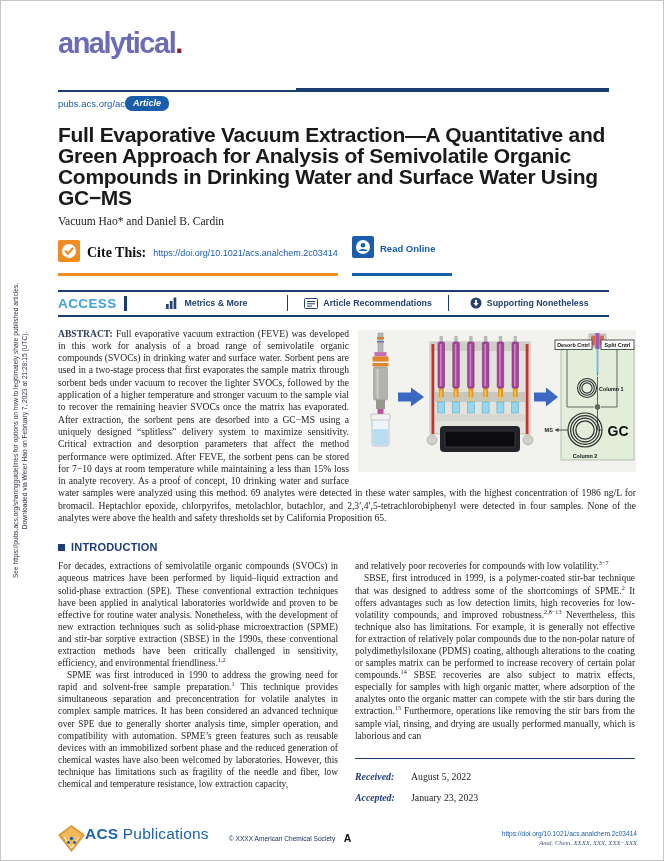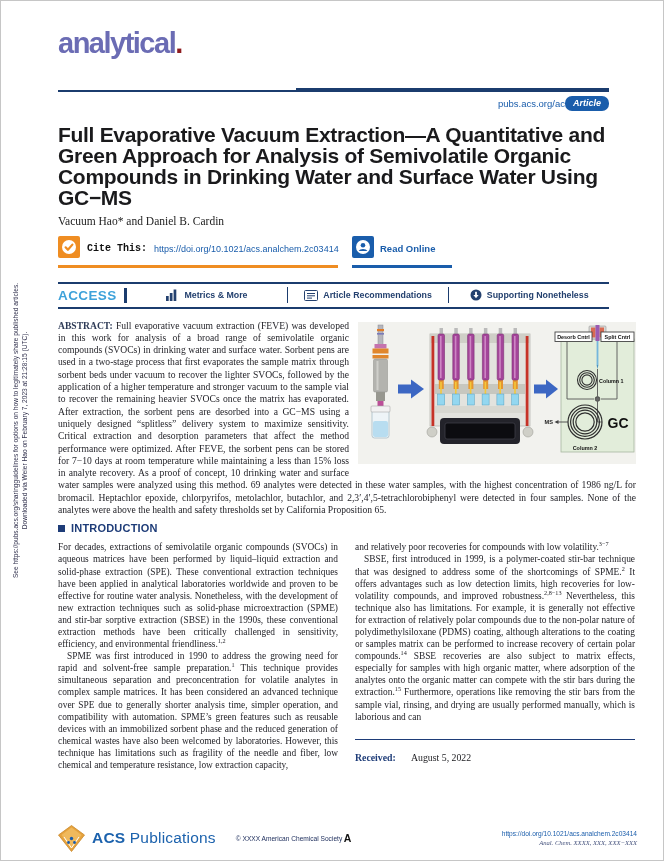--- a/index.html
+++ b/index.html
@@ -19,63 +19,63 @@
   .content { padding:26px 29px 0 57px; }
   .hwrap { width:551px; }
   
   .logo { position:relative; height:52px; }
   .logo-a { font-family:"Liberation Sans", sans-serif; font-weight:bold; font-size:29px; letter-spacing:-1.5px; color:#6b6cb4;text-align:right; }
   .logo-dot { color:#8e1c20; font-family:"Liberation Sans", sans-serif; font-weight:bold; font-size:29px; }
   .logo-c { margin:-10px 0 0 97px; font-family:"Liberation Sans", sans-serif; font-weight:bold; font-size:24px; letter-spacing:-1.2px; color:#8e1c20; }
   .rule { display:flex; align-items:flex-end; margin-top:9px; }
   .rule .thin { width:238px; height:1.4px; background:#1b3c6e; }
   .rule .thick { flex:1; height:3.6px; background:#1b3c6e; }
-  .site-row { display:flex; justify-content:flex-end; align-items:center; margin-top:4px; }
+  .site-row { display:flex; justify-content:flex-start; align-items:center; margin-top:4px; }
   .site { font-family:"Liberation Sans", sans-serif; font-size:9.5px; color:#1a5dab; text-decoration:none; }
   .badge { background:#1a5dab; color:#fff; font-family:"Liberation Sans", sans-serif;
     font-style:italic; font-weight:bold; font-size:9px; padding:2px 8px 3px; border-radius:7px; }
   h1 { width:556px; margin-top:13px; font-family:"Liberation Sans", sans-serif; font-weight:bold;
     font-size:21px; line-height:21px; letter-spacing:-0.3px; color:#1a1a1c; }
   .authors { margin-top:7px; font-size:11.5px; color:#222; }
   
   .cite-row { display:flex; gap:14px; margin-top:9px; }
   .cite-box { width:280px; display:flex; align-items:center; gap:7px; padding-bottom:3px; border-bottom:3px solid #ef8d22; }
-  .read-box { width:100px; display:flex; align-items:center; gap:6px; padding-bottom:3px; border-bottom:3px solid #1a5dab; cursor:pointer; }
-  .cite-label { font-family:Liberation Mono, monospace; font-weight:bold; font-size:10px; color:#111; white-space:nowrap; }
+  .read-box { width:100px; display:flex; align-items:center; gap:6px; padding-bottom:11px; border-bottom:3px solid #1a5dab; cursor:pointer; }
+  .cite-label { font-family:Liberation Serif, serif; font-weight:bold; font-size:14px; color:#111; white-space:nowrap; }
   .cite-doi { font-family:"Liberation Sans", sans-serif; font-size:9px; color:#1a5dab; text-decoration:none; white-space:nowrap; }
   .read-label { font-family:"Liberation Sans", sans-serif; font-weight:bold; font-size:9.5px; color:#1a5dab; }
   
   .access-bar { width:551px; margin-top:14px; border-top:2px solid #1b3c6e; border-bottom:2.5px solid #1b3c6e;
     height:27px; display:flex; align-items:center; }
   .access-word { font-family:"Liberation Sans", sans-serif; font-weight:bold; font-size:13.5px; letter-spacing:0.4px; color:#3ea2da;text-align:right; }
   .access-vbar { width:3.5px; height:15px; background:#1b3c6e; margin-left:7px; }
   .access-item { flex:1; display:flex; align-items:center; justify-content:center; gap:5px;
     font-family:"Liberation Sans", sans-serif; font-size:8.8px; font-weight:bold; color:#24416f; cursor:pointer; }
   .access-sep { width:1.5px; height:16px; background:#1b3c6e; }
   
   .abstract { margin-top:11px; width:578px; }
   .graphic { float:right; width:278px; height:142px; margin:2px 0 6px 9px; }
   .abstract p { font-size:9.6px; line-height:12.3px; text-align:justify; }
   .abs-label { font-weight:bold; color:#2d3a56; }
   
-  .intro-head { clear:both; margin-top:6px; display:flex; align-items:center; gap:6px;
+  .intro-head { clear:both; margin-top:17px; display:flex; align-items:center; gap:6px;
     font-family:"Liberation Sans", sans-serif; font-weight:bold; font-size:11px; color:#1e3c78; letter-spacing:0.2px; }
   .intro-sq { width:7px; height:7px; background:#1e3c78; display:inline-block; }
   .cols { display:flex; gap:17px; margin-top:7px; width:578px; }
   .col { width:280px; }
   .col p { font-size:9.4px; line-height:12.1px; text-align:justify; }
   .col p.indent { text-indent:9px; }
   sup { font-size:6.2px; line-height:0; vertical-align:super; }
   .dates { margin-top:16px; border-top:1.6px solid #1e3c78; padding-top:7px; }
   .dates .row { margin-bottom:3px; }
-  .dl { display:inline-block; width:56px; font-weight:bold; color:#1e3c78; font-size:9.8px; }
+  .dl { display:inline-block; width:56px; font-weight:bold; color:#1e3c78; font-size:9.8px;font-style:italic; }
   .dv { font-size:9.8px; color:#1b1b1f; }
   
   .footer { position:absolute; left:57px; right:26px; top:818px; height:38px; display:flex; align-items:center; }
-  .publogo { display:flex; align-items:center; gap:7px; cursor:pointer; }
+  .publogo { display:flex; gap:0; cursor:pointer; }
   .pubtext { font-family:"Liberation Sans", sans-serif; font-size:15.5px; color:#1c62ad; letter-spacing:0.2px; }
   .pubtext b { font-weight:bold; }
   .copyright { margin-left:20px; font-family:"Liberation Sans", sans-serif; font-size:6.6px; color:#20305e; }
   .pageletter { position:absolute; left:50%; transform:translateX(-50%);
     font-family:"Liberation Sans", sans-serif; font-weight:bold; font-size:10.5px; color:#111; }
   .refblock { margin-left:auto; text-align:right; font-family:"Liberation Sans", sans-serif; font-size:6.6px; line-height:9.5px; }
   .ref-doi { color:#1a5dab; text-decoration:none; display:block; }
   .ref-cit { color:#44517c; font-style:italic; font-family:"Liberation Serif", serif; }
   svg text { font-family:"Liberation Sans", sans-serif; }
 </style>
@@ -288,20 +288,21 @@
     <div class="cols">
       <div class="col">
         <p>For decades, extractions of semivolatile organic compounds (SVOCs) in aqueous matrices have been performed by liquid–liquid extraction and solid-phase extraction (SPE). These conventional extraction techniques have been applied in analytical laboratories worldwide and proven to be effective for routine water analysis. Nonetheless, with the development of new extraction techniques such as solid-phase microextraction (SPME) and stir-bar sorptive extraction (SBSE) in the 1990s, these conventional extraction methods have been critically challenged in sensitivity, efficiency, and environmental friendliness.<sup>1,2</sup></p>
         <p class="indent">SPME was first introduced in 1990 to address the growing need for rapid and solvent-free sample preparation.<sup>1</sup> This technique provides simultaneous separation and preconcentration for volatile analytes in complex sample matrices. It has been considered an advanced technique over SPE due to generally shorter analysis time, simpler operation, and compatibility with automation. SPME’s green features such as reusable devices with an immobilized sorbent phase and the reduced generation of chemical wastes have also been welcomed by laboratories. However, this technique has limitations such as fragility of the needle and fiber, low chemical and temperature resistance, low extraction capacity,</p>
       </div>
       <div class="col">
         <p>and relatively poor recoveries for compounds with low volatility.<sup>3−7</sup></p>
         <p class="indent">SBSE, first introduced in 1999, is a polymer-coated stir-bar technique that was designed to address some of the shortcomings of SPME.<sup>2</sup> It offers advantages such as low detection limits, high recoveries for low-volatility compounds, and improved robustness.<sup>2,8−13</sup> Nevertheless, this technique also has limitations. For example, it is generally not effective for extraction of relatively polar compounds due to the non-polar nature of polydimethylsiloxane (PDMS) coating, although alterations to the coating or samples matrix can be performed to increase recovery of certain polar compounds.<sup>14</sup> SBSE recoveries are also subject to matrix effects, especially for samples with high organic matter, where adsorption of the analytes onto the organic matter can compete with the stir bars during the extraction.<sup>15</sup> Furthermore, operations like removing the stir bars from the sample vial, rinsing, and drying are usually performed manually, which is laborious and can</p>
         <div class="dates">
           <div class="row"><span class="dl">Received:</span><span class="dv">August 5, 2022</span></div>
+          <div class="row"><span class="dl">Accepted:</span><span class="dv">January 23, 2023</span></div>
         </div>
       </div>
     </div>
   </div>
 
   <div class="footer">
     <span class="publogo">
       <svg width="27" height="27" viewBox="0 0 27 27">
         <polygon points="13.5,0.5 26.5,10 13.5,26.5 0.5,10" fill="#e6a23c" stroke="#c9882a" stroke-width="0.8"></polygon>
         <polygon points="13.5,2.5 23.5,10 13.5,23.5 3.5,10" fill="#f0b95c"></polygon>

